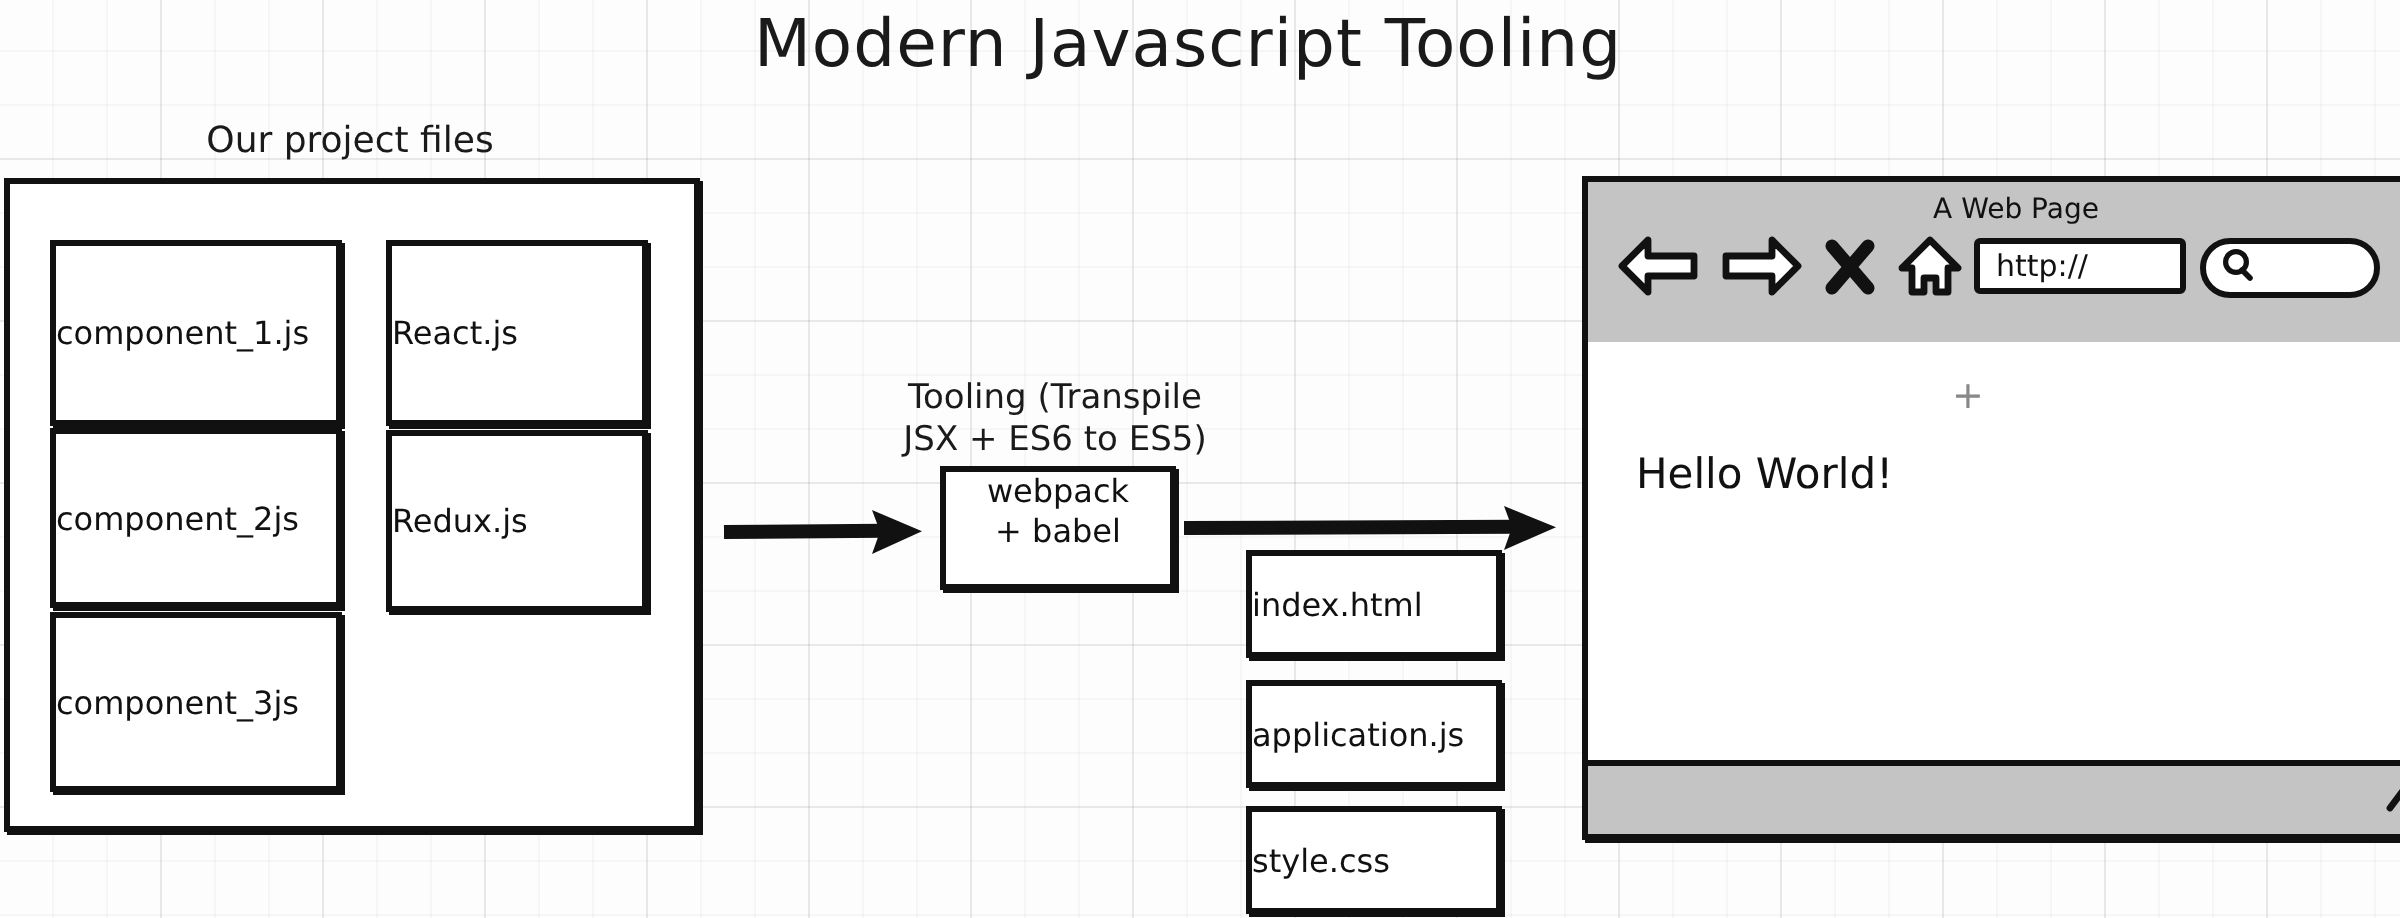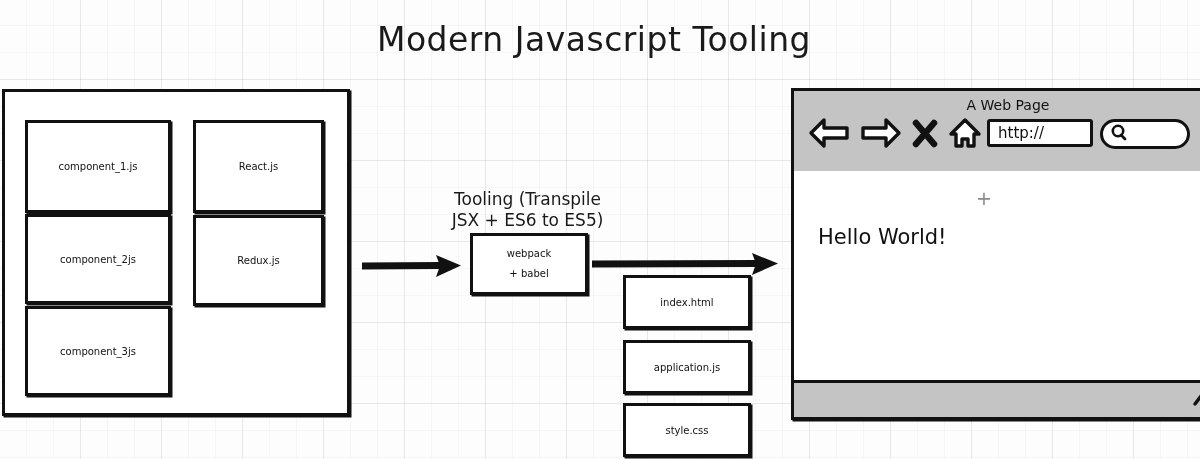--- a/index.html
+++ b/index.html
@@ -15,36 +15,36 @@
     background-image:
       linear-gradient(to right, rgba(0,0,0,.055) 1px, transparent 1px),
       linear-gradient(to bottom, rgba(0,0,0,.055) 1px, transparent 1px),
       linear-gradient(to right, rgba(0,0,0,.028) 1px, transparent 1px),
       linear-gradient(to bottom, rgba(0,0,0,.028) 1px, transparent 1px);
     background-size:81px 81px, 81px 81px, 27px 27px, 27px 27px;
     background-position:-1px -2px, -1px -2px, -1px -2px, -1px -2px;
   }
 
   .ttl{
-    position:absolute;left:0;top:20px;width:1188px;text-align:center;
+    position:absolute;left:0;top:2px;width:1188px;text-align:center;
     font-size:33px;letter-spacing:.5px;color:#1a1a1a;
     font-family:"DejaVu Sans","Liberation Sans",sans-serif;
   }
 
   .caption{
     position:absolute;color:#1a1a1a;font-size:17px;text-align:center;
     line-height:21px;
   }
 
   
   .box{
     position:absolute;background:#fff;
     border:3px solid #111;
-    display:flex;align-items:center;justify-content:center;
-    color:#111;font-size:10px;text-align:center;
+    display:flex;align-items:center;justify-content:flex-start;
+    color:#111;font-size:16px;text-align:center;
     box-shadow:1.5px 1.5px 0 #111;
   }
   .panel{
     position:absolute;background:#fff;border:3px solid #111;
     box-shadow:1.5px 1.5px 0 #111;
   }
 
   .arrow{position:absolute;}
 
   
@@ -88,20 +88,21 @@
   }
   .grip{position:absolute;right:9px;bottom:6px;}
 </style>
 </head>
 <body>
 
 <div id="stage">
 
   <div class="ttl">Modern Javascript Tooling</div>
 
+  <div class="caption" style="left:60px;top:60px;width:230px;font-size:18px;">Our project files</div>
 
   <div class="panel" style="left:2px;top:89px;width:342px;height:321px;"></div>
 
   <div class="box" style="left:25px;top:120px;width:140px;height:87px;">
     <span>component_1.js</span>
   </div>
   <div class="box" style="left:193px;top:120px;width:125px;height:87px;">
     <span>React.js</span>
   </div>
   <div class="box" style="left:25px;top:214px;width:140px;height:84px;">

